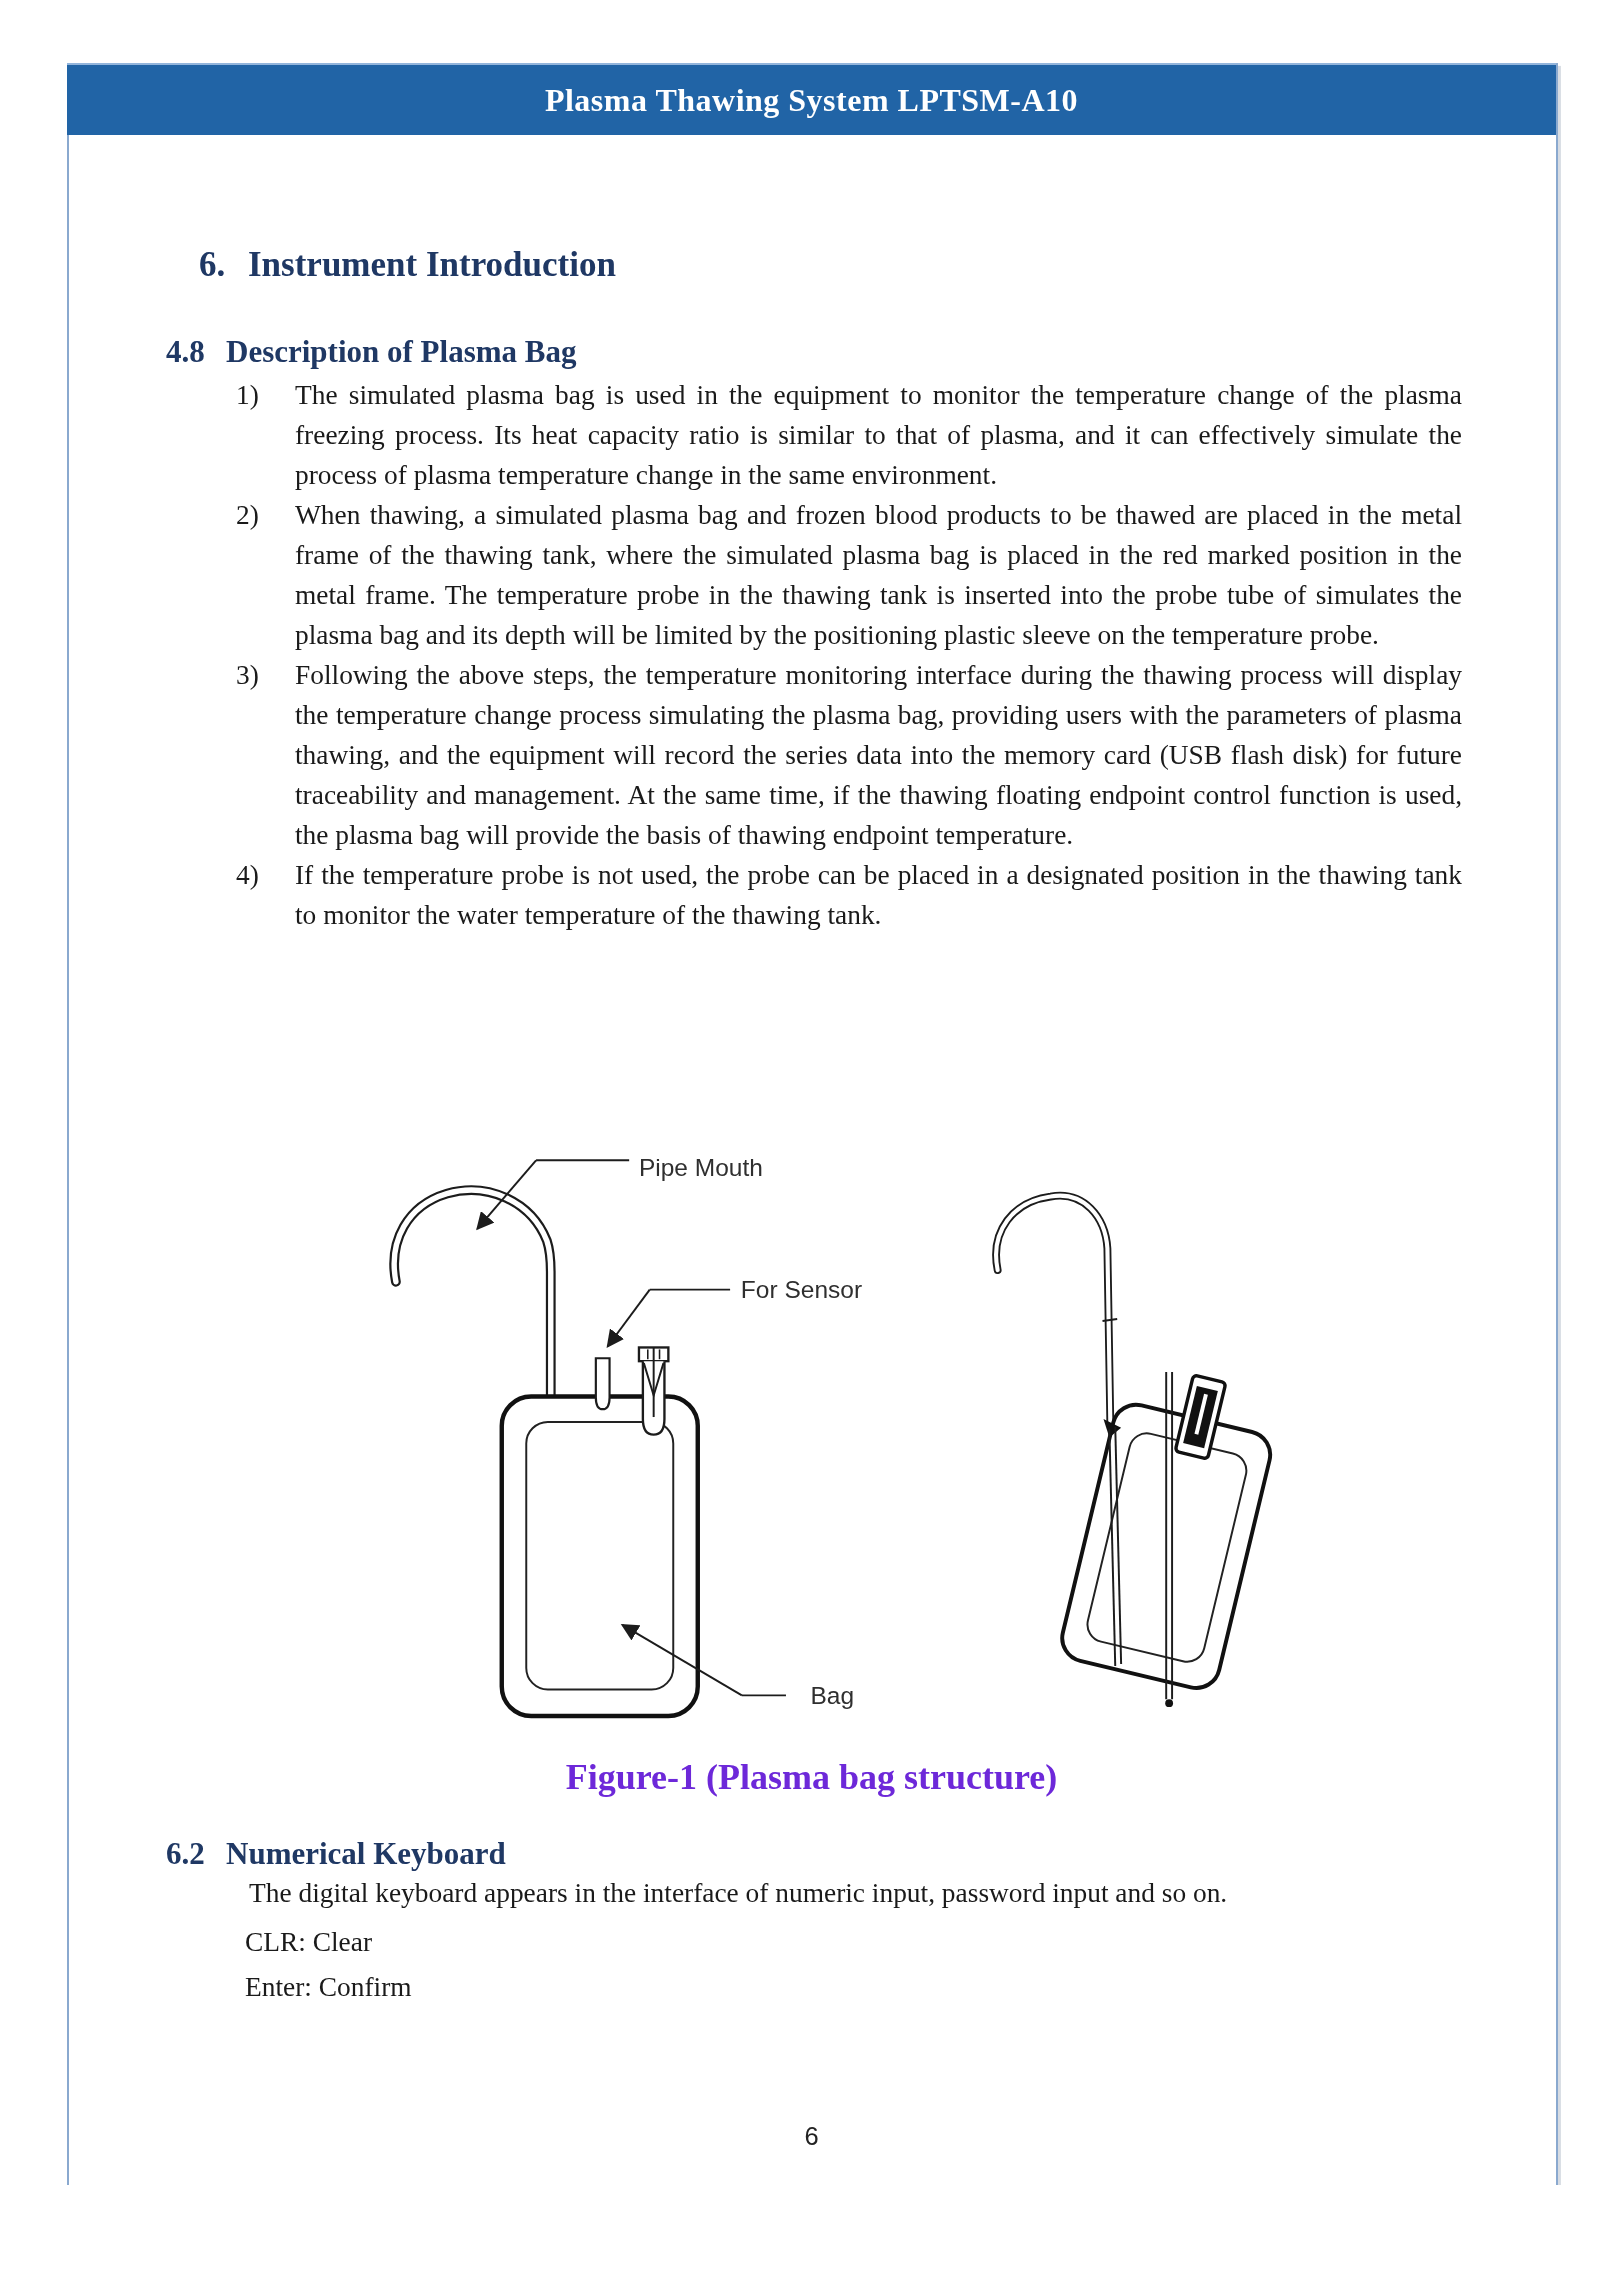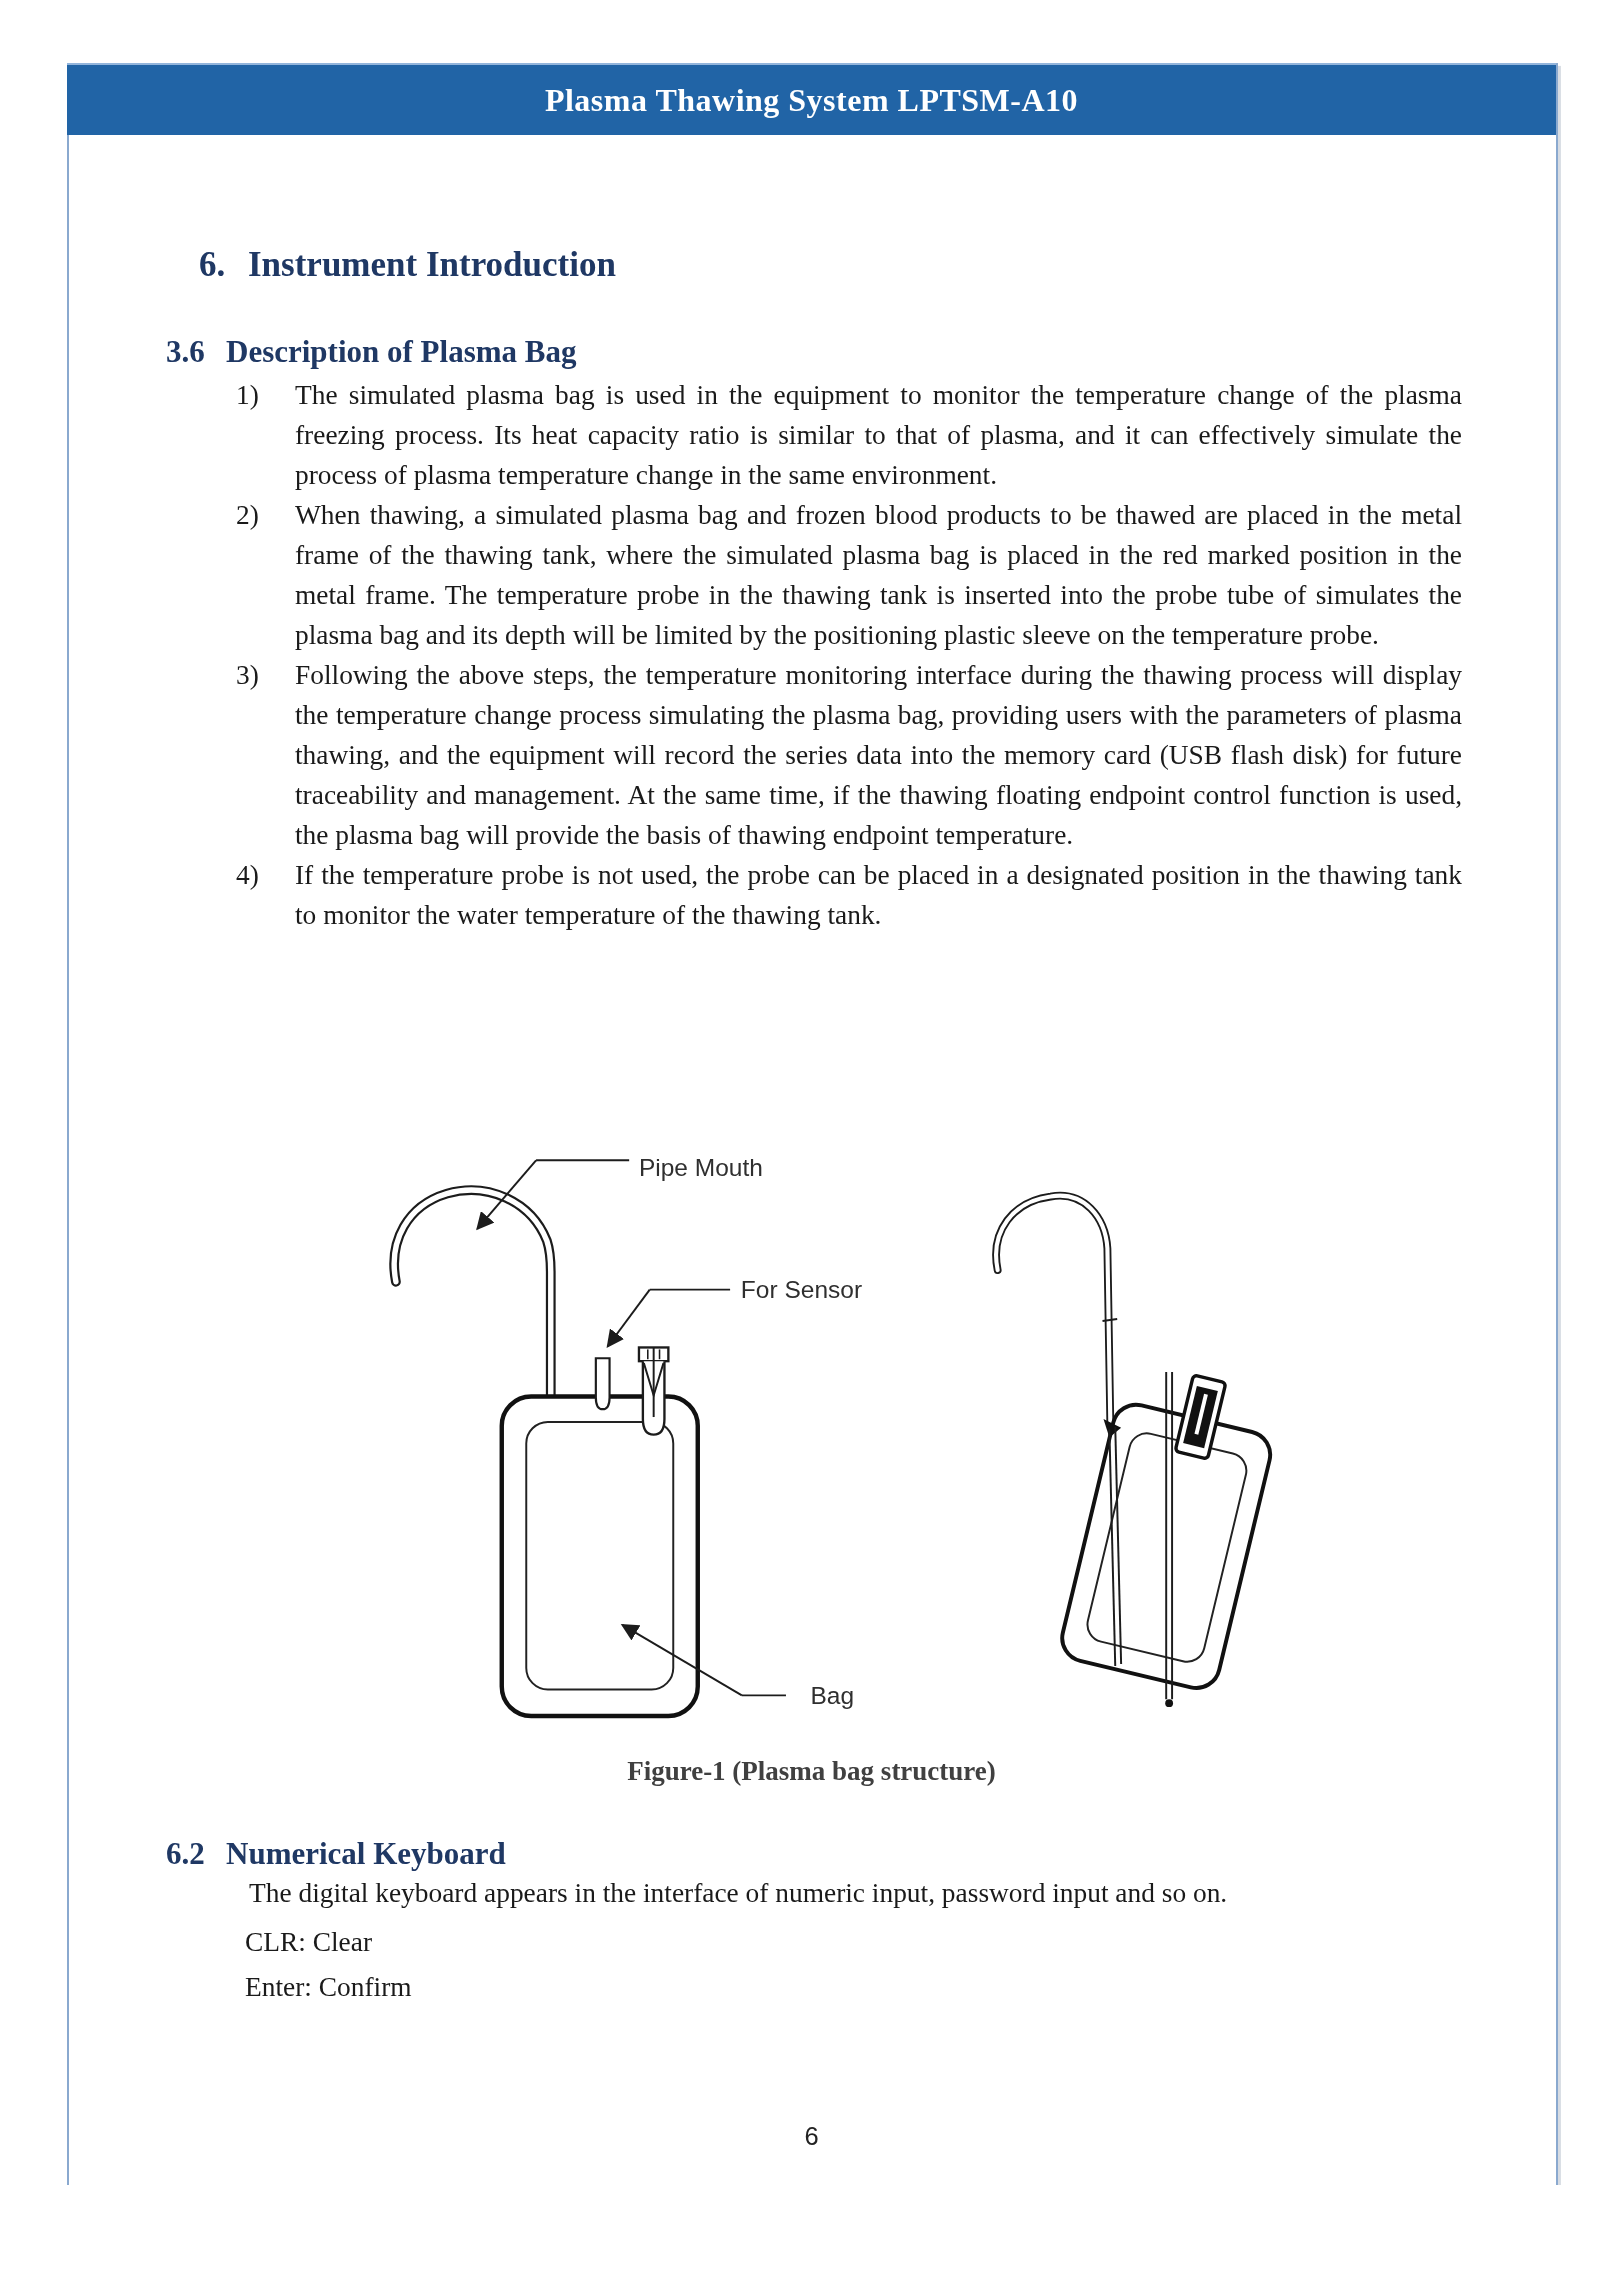--- a/index.html
+++ b/index.html
@@ -20,21 +20,21 @@
       font-size:31px;font-weight:bold;}
   .h2-61{left:166px;top:334px;}
   .h2-62{left:166px;top:1836px;}
   .h2 .num{width:60px;}
   .list{position:absolute;left:236px;top:375px;width:1226px;}
   .item{display:flex;font-size:27.4px;line-height:40px;}
   .item .num{width:51px;flex:0 0 51px;}
   .item .txt{flex:1;text-align:justify;margin-left:8px;}
   .figure-svg{position:absolute;left:382px;top:1125px;}
   .fig-caption{position:absolute;left:67px;top:1756px;width:1489px;text-align:center;
-               font-size:27px;font-weight:bold;color:#404040;}
+               font-size:36px;font-weight:bold;color:#6d28d9;}
   .body62{position:absolute;left:245px;top:1867px;width:1218px;
           font-size:27.4px;line-height:45px;}
   .body62 .para{text-align:justify;margin:4px;}
   .kv{margin:0;}
   .kv b{font-weight:normal;}
   .page-num{position:absolute;left:67px;top:2122px;width:1489px;text-align:center;
             font-family:"Liberation Sans", sans-serif;font-size:25.5px;color:#222;}
   .fig-label{font-family:"Liberation Sans", sans-serif;font-size:25px;fill:#2f2f2f;}
   .ln{stroke:#1c1c1c;fill:none;}
 </style>
@@ -48,21 +48,21 @@
   <div class="banner">
     <span class="banner-title">Plasma Thawing System LPTSM-A10</span>
   </div>
 
   <div class="h1">
     <span class="num">6.</span>
     <span>Instrument Introduction</span>
   </div>
 
   <div class="h2 h2-61">
-    <span class="num">3.6</span>
+    <span class="num">4.8</span>
     <span>Description of Plasma Bag</span>
   </div>
 
   <div class="list">
     <div class="item">
       <span class="num">1)</span>
       <span class="txt">The simulated plasma bag is used in the equipment to monitor the temperature change of the plasma freezing process. Its heat capacity ratio is similar to that of plasma, and it can effectively simulate the process of plasma temperature change in the same environment.</span>
     </div>
     <div class="item">
       <span class="num">2)</span>

